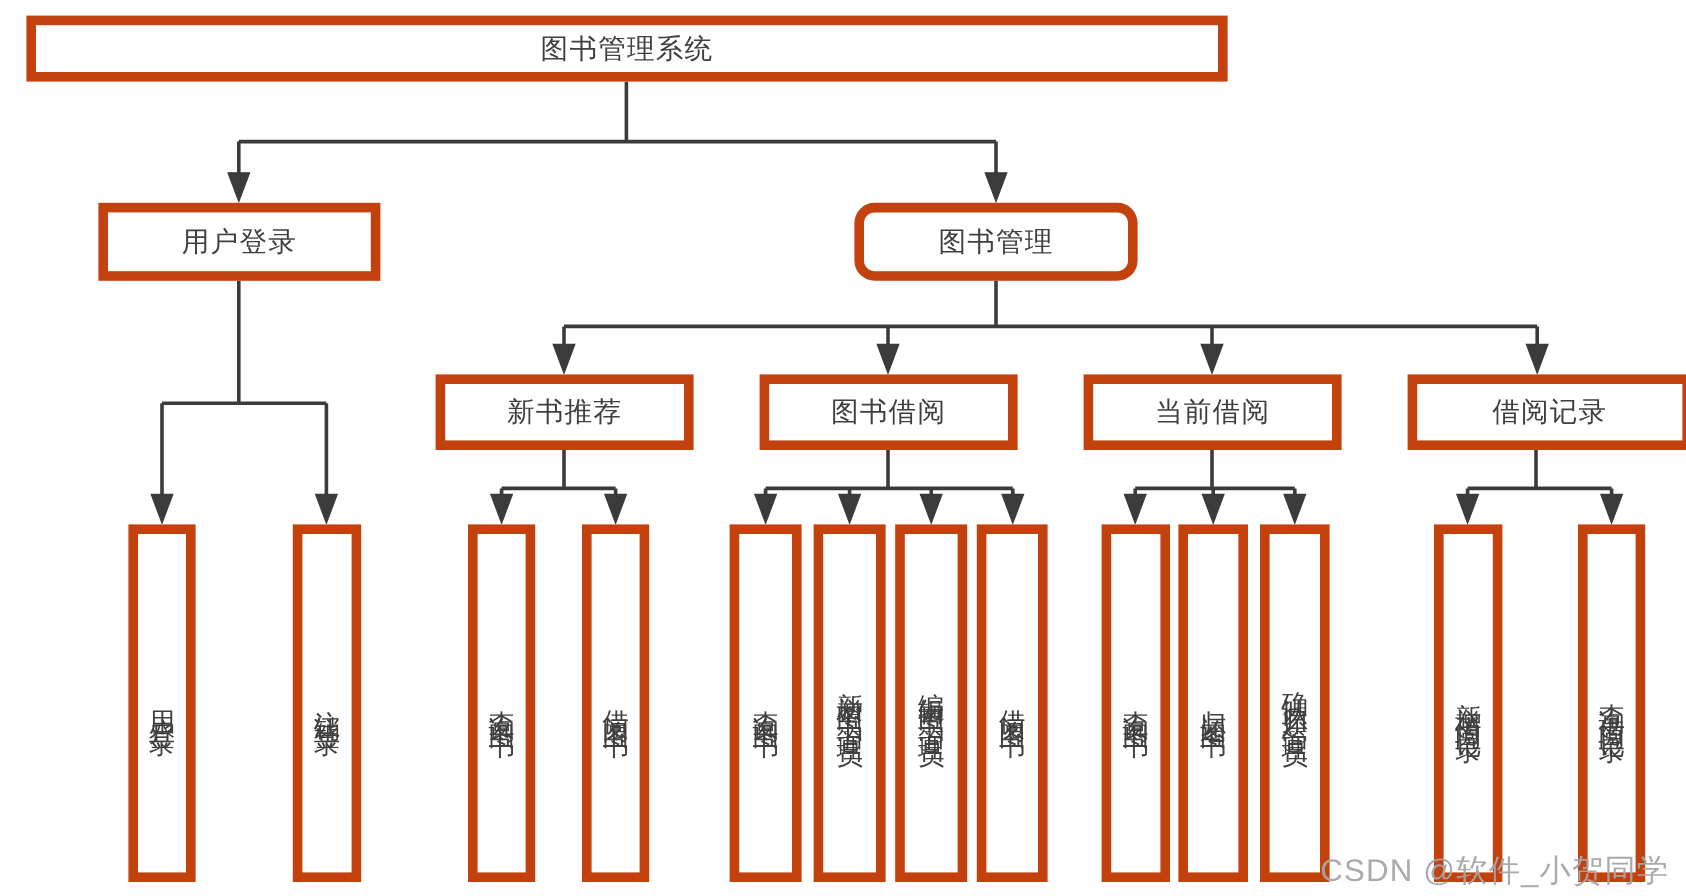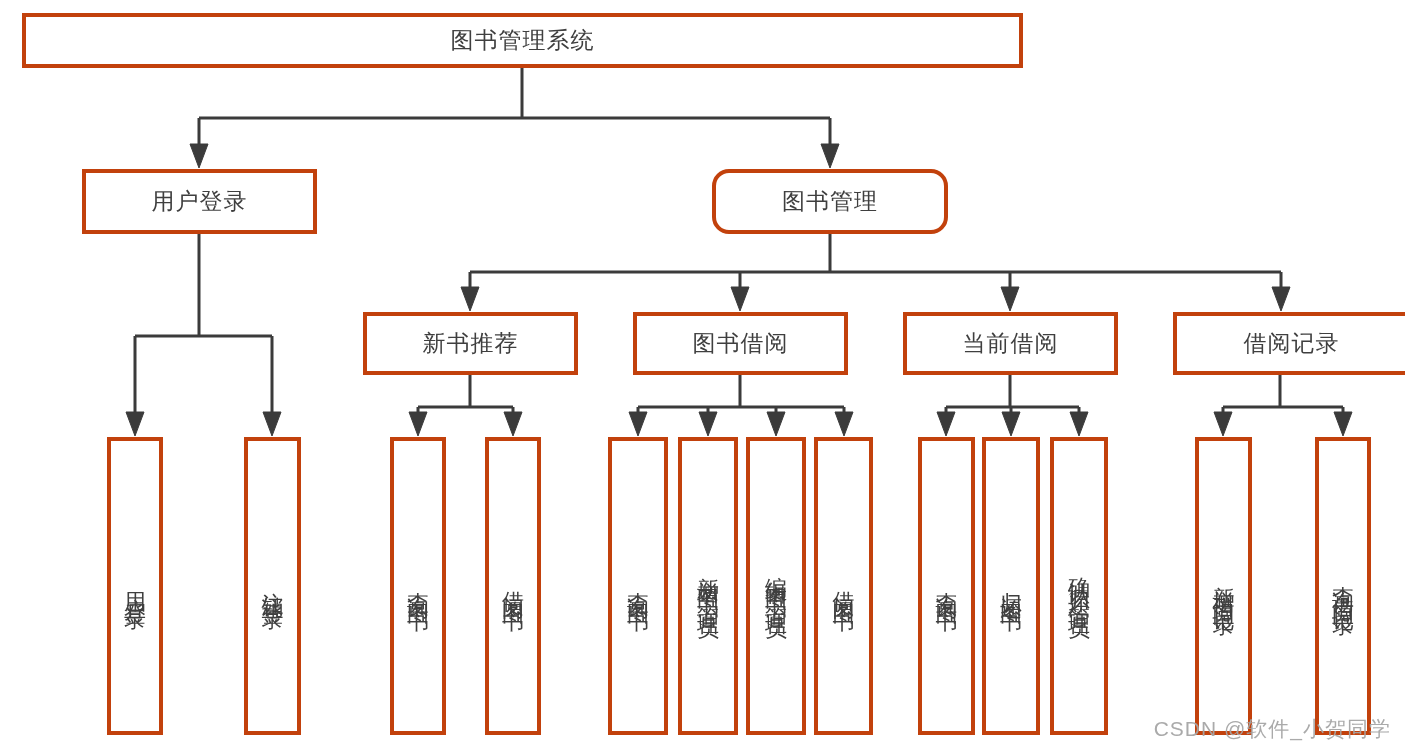--- a/index.html
+++ b/index.html
@@ -8,21 +8,21 @@
     width:1405px;height:747px;
     background:#ffffff;
     overflow:hidden;
     font-family:"Liberation Sans", sans-serif;
   }
   svg.connectors{position:absolute;left:0;top:0;z-index:1;}
   .node{
     position:absolute;
     box-sizing:border-box;
     background:#ffffff;
-    border:4px solid #c2410c;
+    border:8px solid #c2410c;
     display:flex;
     align-items:center;
     justify-content:center;
     color:#3f3f3f;
     font-size:23px;
     z-index:2;
     letter-spacing:1px;
   }
   .leaf .label{
     writing-mode:vertical-rl;
@@ -54,21 +54,21 @@
   #n-leaf-7{left:814px;width:59px;}
   #n-leaf-8{left:918px;width:57px;}
   #n-leaf-9{left:982px;width:58px;}
   #n-leaf-10{left:1050px;width:58px;}
   #n-leaf-11{left:1195px;width:57px;}
   #n-leaf-12{left:1315px;width:56px;}
   .watermark{
     position:absolute;
     right:14px;
     bottom:4px;
-    font-size:21px;
+    font-size:26px;
     color:#a6a6a6;
     letter-spacing:1px;
     z-index:3;
     opacity:0.95;
   }
 </style>
 </head>
 <body>
 
 <div class="canvas">

